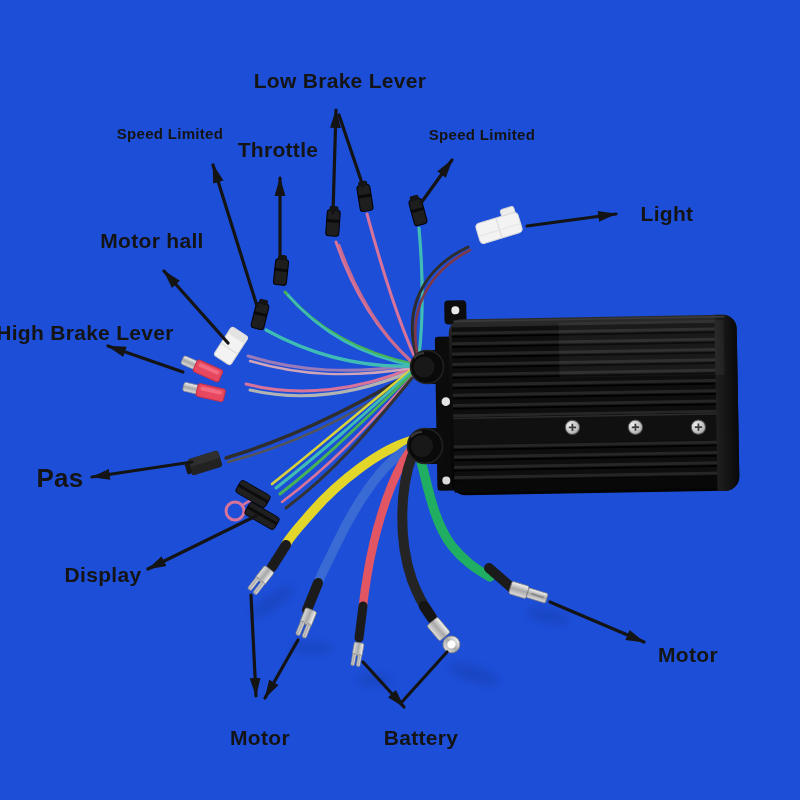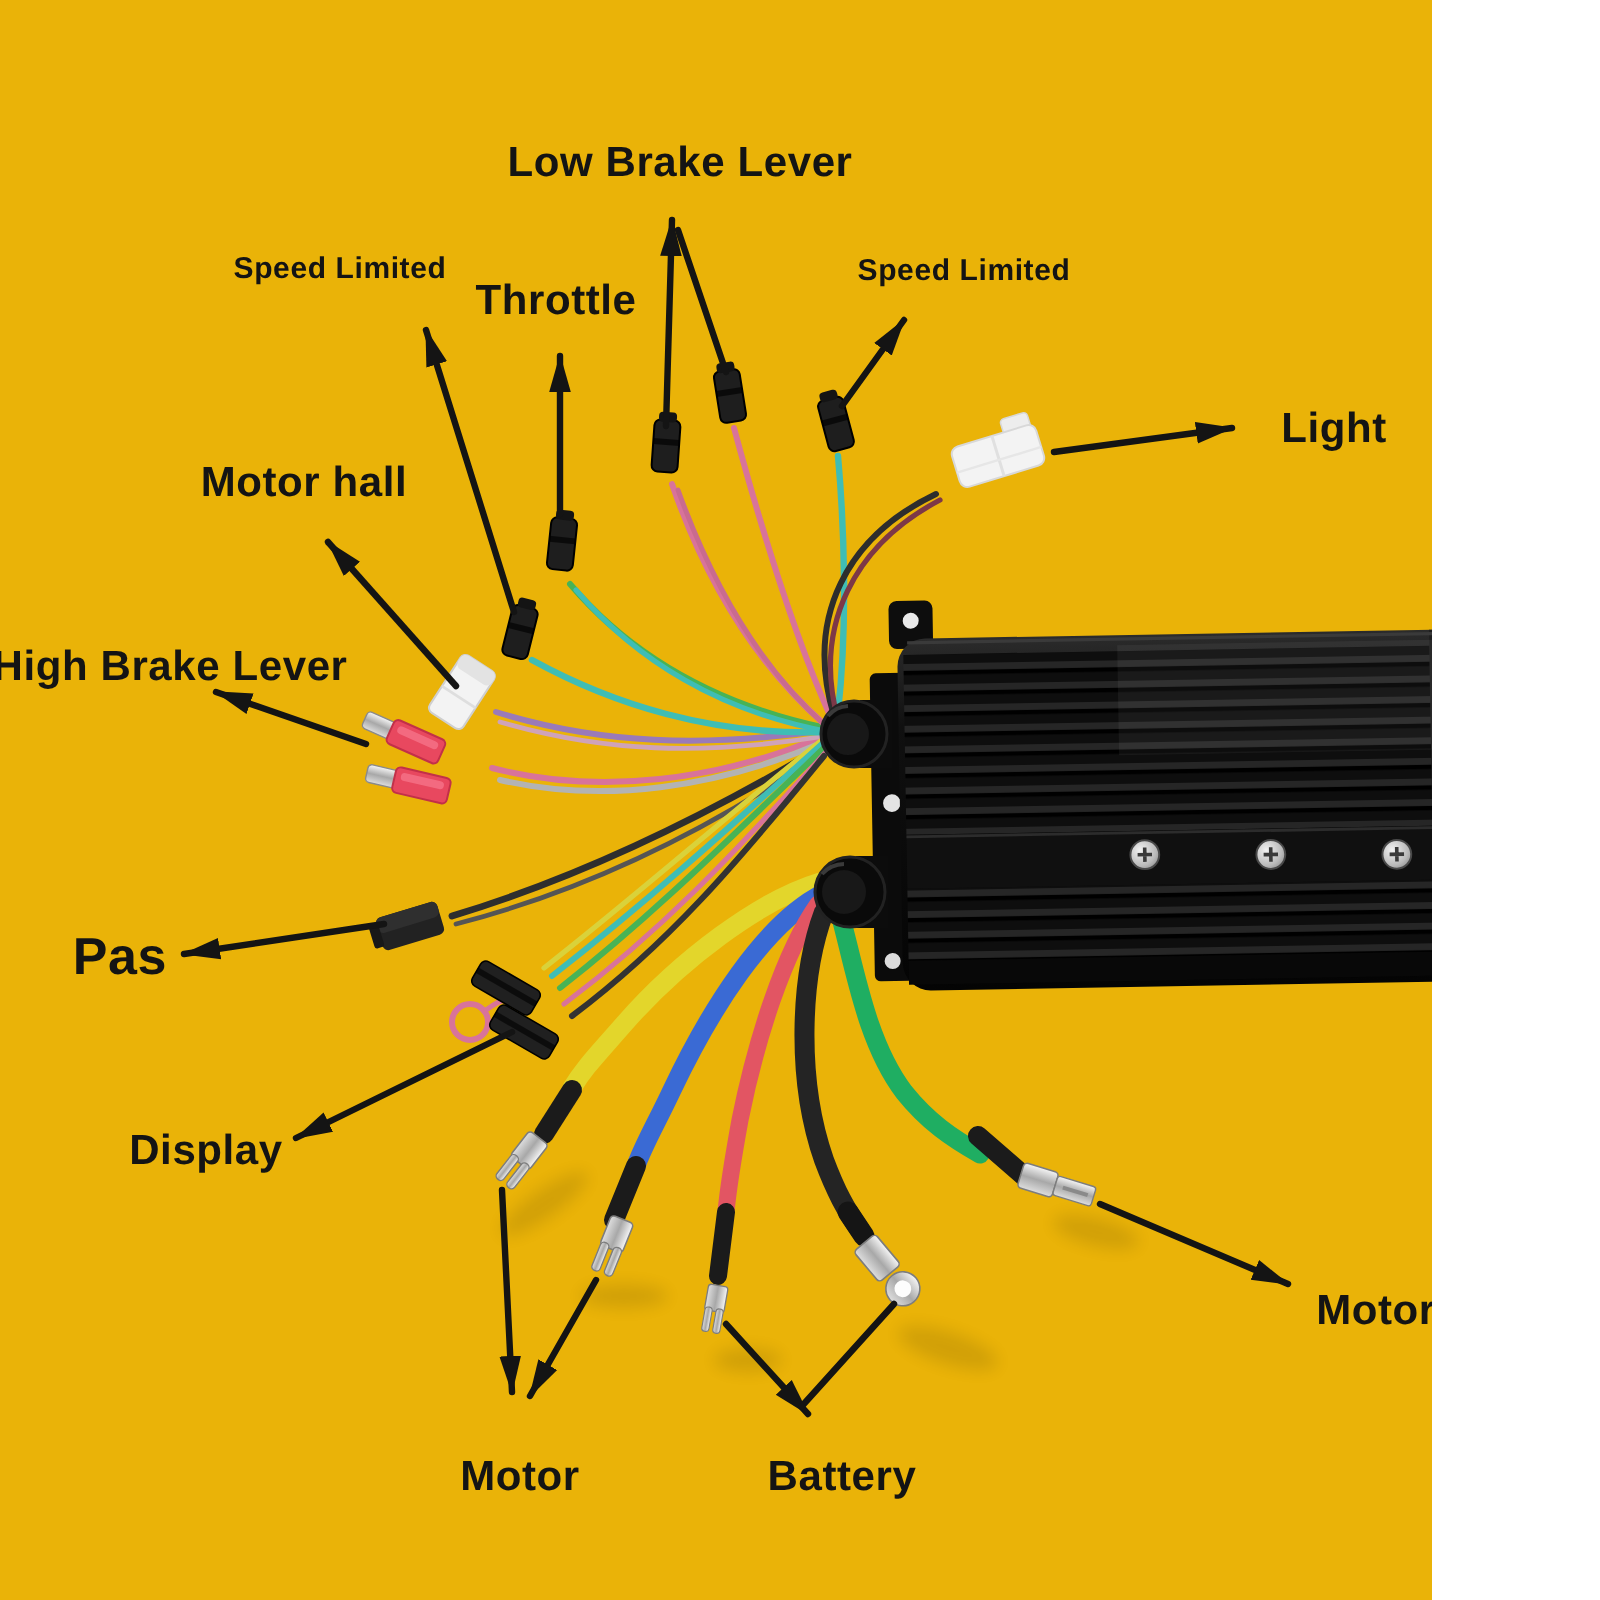--- a/index.html
+++ b/index.html
@@ -1,16 +1,16 @@
 <!DOCTYPE html>
 <html><head>
 <meta charset="utf-8">
 <style>
   html,body{margin:0;padding:0;background:#ffffff;}
-  .stage{position:relative;width:716px;height:800px;background:#eab308;overflow:hidden;
+  .stage{position:relative;width:800px;height:800px;background:#1d4ed8;overflow:hidden;
          font-family:"Liberation Sans",sans-serif;}
   svg{display:block;}
   .lbl{font-family:"Liberation Sans",sans-serif;font-weight:bold;fill:#141414;letter-spacing:.3px;}
 </style>
 </head>
 <body>
 
 <div class="stage">
 <svg width="800" height="800" viewBox="0 0 800 800">
   <defs>

